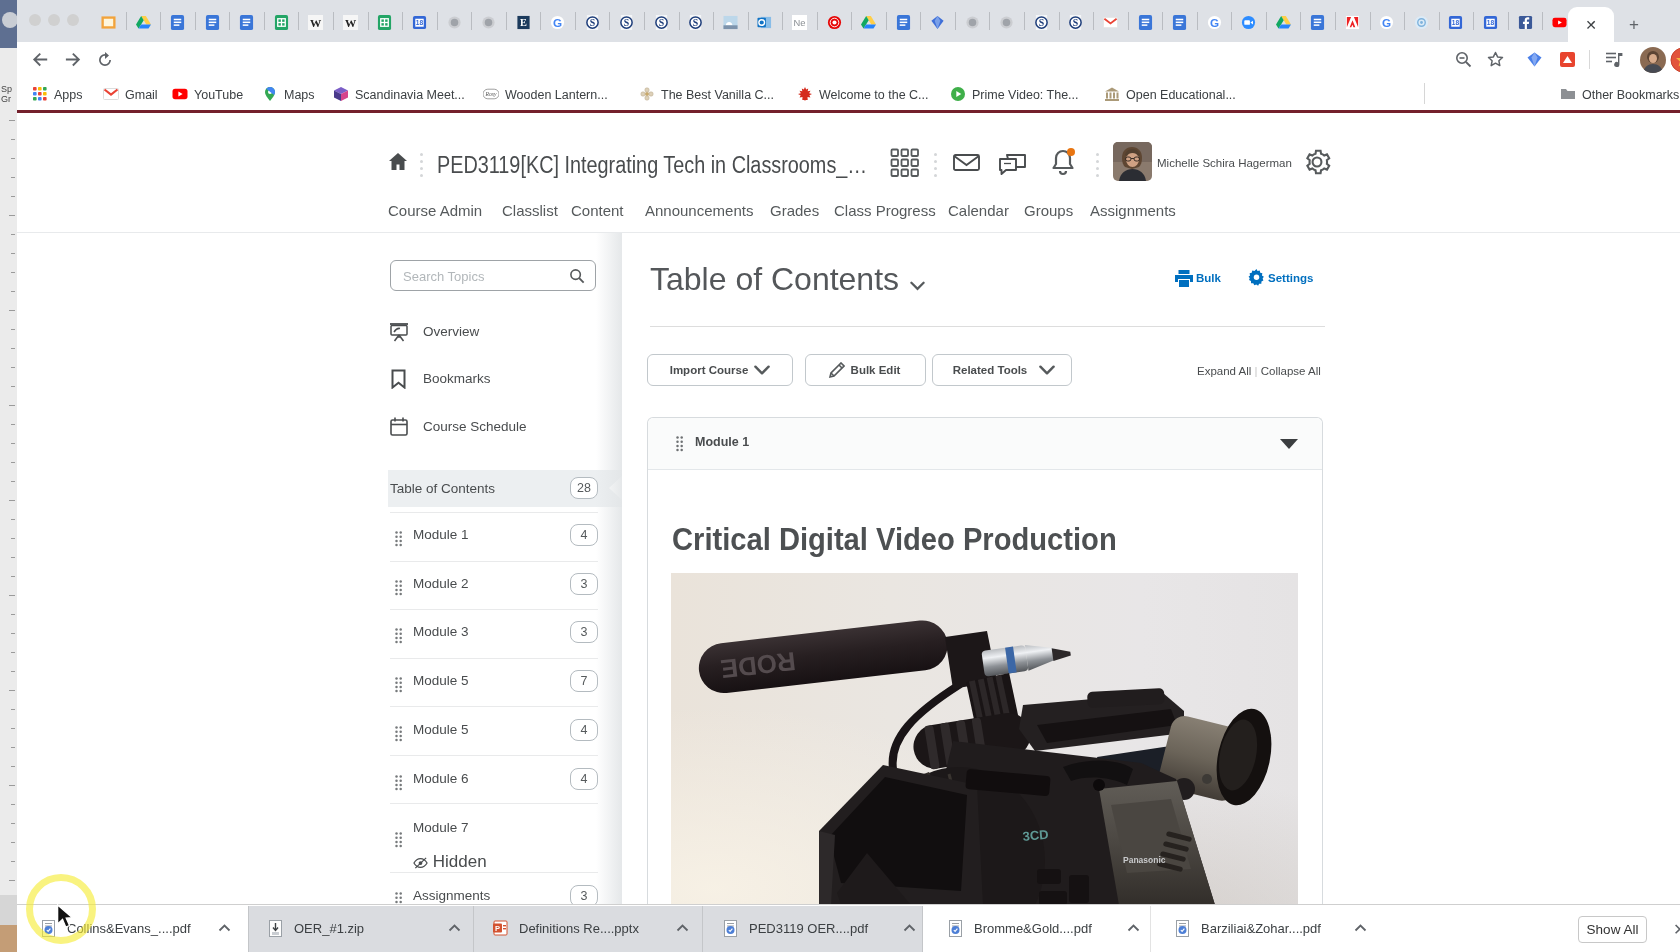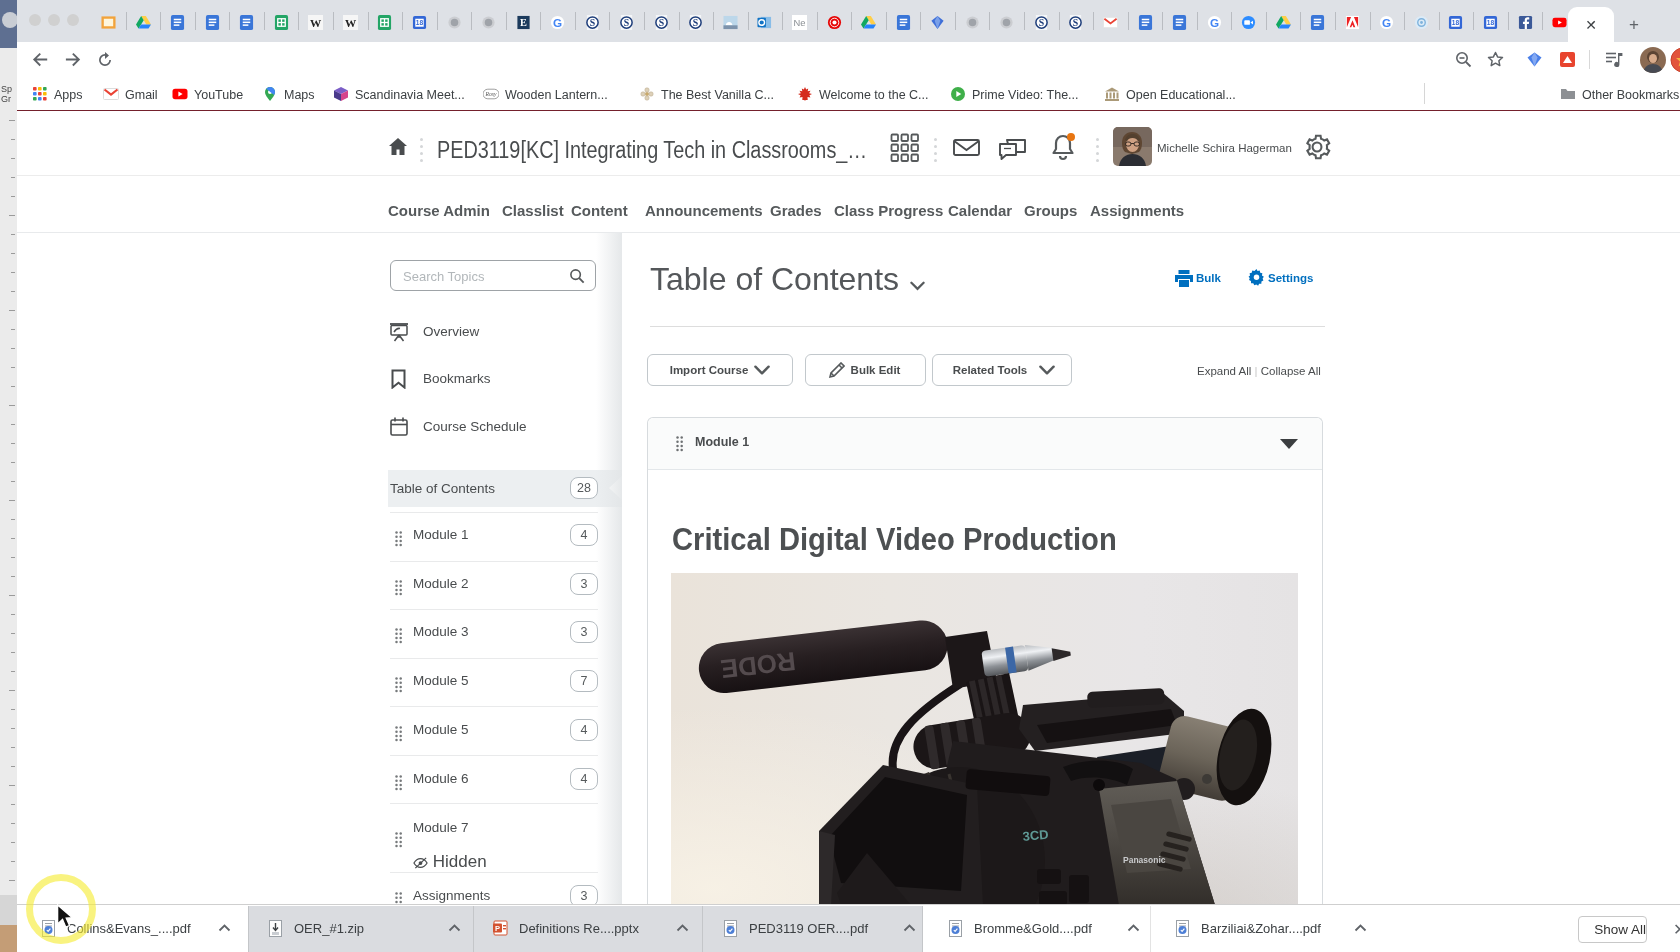--- a/index.html
+++ b/index.html
@@ -34,29 +34,29 @@
 #omni .url span { color:#5f6368; }
 
 
 #bookbar { left:17px; top:77px; width:1663px; height:33px; background:#fff; }
 .bm { position:absolute; top:9px; height:16px; font-size:12.5px; color:#3c4043; white-space:nowrap; }
 .bm .ic { display:inline-block; width:16px; height:16px; vertical-align:-3px; margin-right:6px; }
 
 #redline { left:17px; top:110px; width:1663px; height:3px; background:#74202c; }
 
 
-#d2lhead { left:17px; top:111px; width:1663px; height:65px; background:#fff; border-bottom:1px solid #ececec; }
+#d2lhead { left:17px; top:126px; width:1663px; height:65px; background:#fff; border-bottom:1px solid #ececec; }
 #d2ltitle { position:absolute; left:420px; top:26px; font-size:23px; color:#494c4e; transform:scaleX(0.862); transform-origin:0 0; white-space:nowrap; }
 .dots3 { position:absolute; width:3px; }
 .dots3 i { display:block; width:3px; height:3px; border-radius:50%; background:#d4d6d8; margin-bottom:4px; }
 #uname { position:absolute; left:1140px; top:31px; font-size:11.5px; color:#494c4e; }
 
 
 #d2lnav { left:17px; top:187px; width:1663px; height:46px; background:#fff; border-bottom:1px solid #e8eaec; }
-#d2lnav a { position:absolute; top:15px; font-size:15px; color:#565a5c; text-decoration:none; white-space:nowrap;font-weight:bold; }
+#d2lnav a { position:absolute; top:15px; font-size:15px; color:#565a5c; text-decoration:none; white-space:nowrap; }
 
 
 #sidebar { left:388px; top:233px; width:234px; height:671px; background:#fff; }
 #searchbox { position:absolute; left:2px; top:27px; width:206px; height:31px; border:1px solid #9ea3a7; border-radius:6px; background:#fff; }
 #searchbox .ph { position:absolute; left:12px; top:8px; font-size:13px; color:#b2b7ba; }
 .sideitem { position:absolute; left:2px; font-size:13.5px; color:#494c4e; }
 .sideitem .lbl { position:absolute; left:33px; top:0px; white-space:nowrap; }
 #tocrow { position:absolute; left:0; top:237px; width:234px; height:37px; background:#eceff1; }
 #tocrow .lbl { position:absolute; left:2px; top:11px; font-size:13.5px; color:#494c4e; }
 #tocrow .notch { position:absolute; right:0; top:6px; width:0; height:0; border-top:12px solid transparent; border-bottom:12px solid transparent; border-right:13px solid #fff; }
@@ -80,21 +80,21 @@
 #modhead .mt { position:absolute; left:47px; top:17px; font-size:12.5px; font-weight:bold; color:#494c4e; }
 #caret { position:absolute; left:632px; top:21px; width:0; height:0; border-left:9px solid transparent; border-right:9px solid transparent; border-top:10px solid #3b3e40; }
 #h2row { position:absolute; left:24px; top:104px; font-size:31px; font-weight:bold; color:#4d5052; transform:scaleX(0.94); transform-origin:0 0; white-space:nowrap; }
 #photo { position:absolute; left:23px; top:155px; width:627px; height:332px; overflow:hidden; }
 
 
 #dlbar { left:17px; top:904px; width:1663px; height:48px; background:#fff; border-top:1px solid #cfcfcf; }
 .dlgrey { position:absolute; top:1px; height:47px; background:#dadce0; }
 .dlitem { position:absolute; top:15px; font-size:13px; color:#3c4043; white-space:nowrap;text-align:right; }
 .dlsep { position:absolute; top:1px; width:1px; height:47px; background:#c4c6c9; }
-#showall { position:absolute; left:1561px; top:11px; width:69px; height:27px; border:1px solid #c8c8c8; border-radius:4px; font-size:13.5px; color:#333; text-align:right; line-height:26px; background:#fff; }
+#showall { position:absolute; left:1561px; top:11px; width:69px; height:27px; border:1px solid #c8c8c8; border-radius:4px; font-size:13.5px; color:#333; text-align:center; line-height:26px; background:#fff; }
 #dlclose { position:absolute; left:1656px; top:15px; font-size:16px; color:#5f6368; }
 
 
 #ring { left:26px; top:874px; width:70px; height:70px; border-radius:50%; border:7px solid rgba(246,235,50,0.62); }
 </style>
 </head>
 <body>
 <div id="stage">
 
   <div id="sliver" class="abs">

